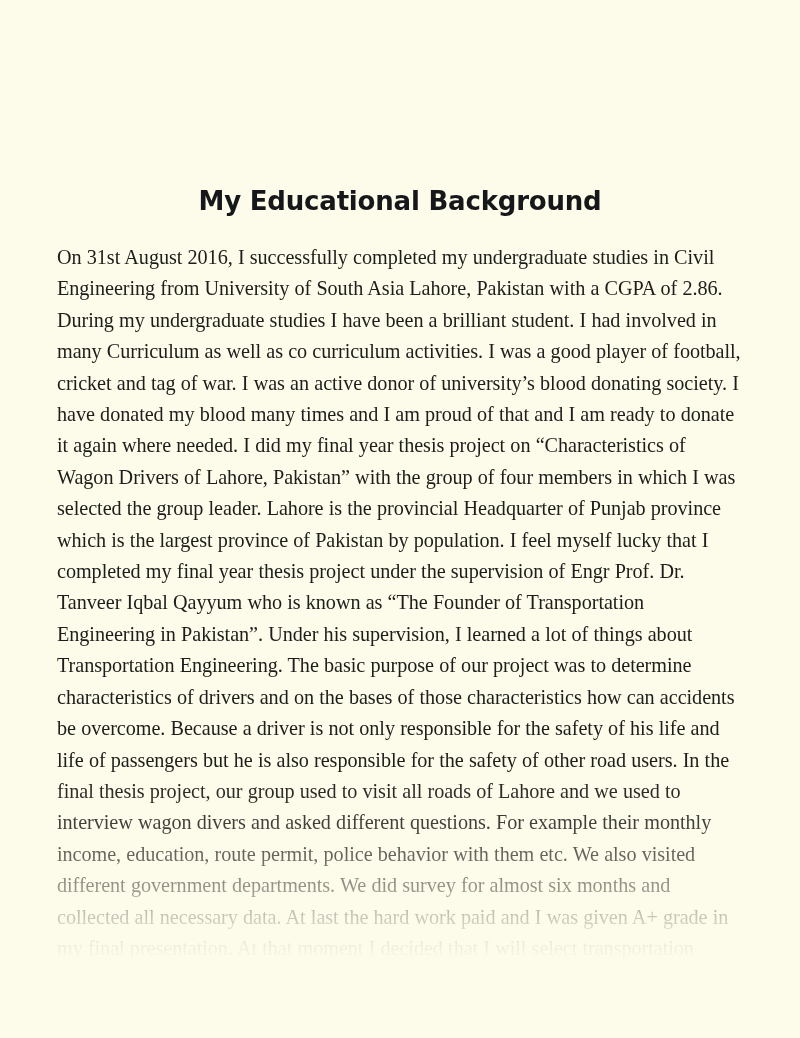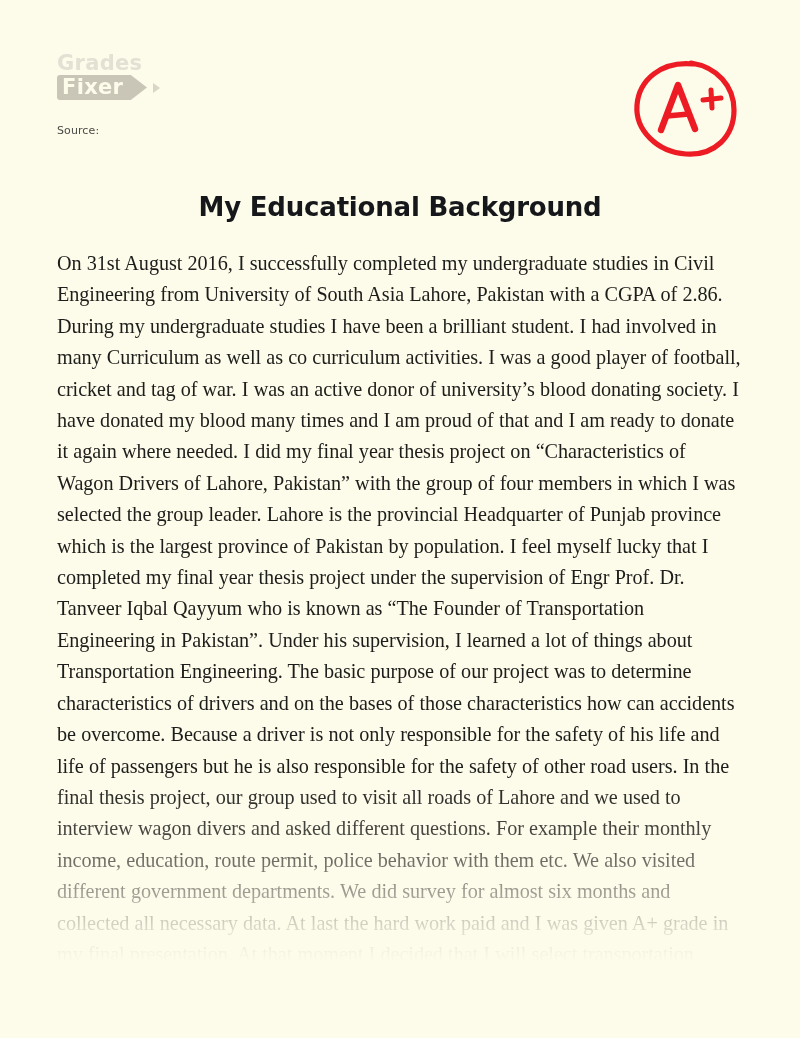--- a/index.html
+++ b/index.html
@@ -128,21 +128,21 @@
         rgba(0,0,0,0) 99.5%);
   }
 
   .essay-title {
     text-align: center;
     font-family: "DejaVu Sans", sans-serif;
     font-size: 26px;
     font-weight: bold;
     color: #15171a;
     letter-spacing: -0.2px;
-    margin: 27px 0 0 0;
+    margin: 21px 0 0 0;
     padding: 0 60px;
   }
 
   .essay-body {
     margin: 0;
     padding: 0 57px 0 57px;
     font-family: "Liberation Serif", "DejaVu Serif", serif;
     font-size: 20.2px;
     line-height: 31.4px;
     color: #1d1d1b;
@@ -150,43 +150,19 @@
     margin-top: 26px;
     letter-spacing: -0.05px;
     word-spacing: 0.2px;
   }
 </style>
 </head>
 <body>
 
 <div class="page">
 
-  <div class="header">
-
-    <div class="brand-logo">
-      <div class="brand-top">Grades</div>
-      <div class="brand-bottom-wrap">
-        <div class="brand-badge"></div>
-        <div class="brand-bottom-text">Fixer</div>
-        <div class="brand-arrow"></div>
-      </div>
-    </div>
-
-    <div class="source-label">Source:</div>
-
-    <div class="grade-stamp">
-      <svg width="108" height="102" viewBox="0 0 108 102" xmlns="http://www.w3.org/2000/svg">
-        <path d="M62 6 C30 3 8 22 6 47 C4 72 26 94 55 96 C84 98 103 78 103 52 C103 28 86 9 60 5" fill="none" stroke="#ed1b24" stroke-width="5.2" stroke-linecap="round"></path>
-        <path d="M30 72 L47 27 L64 71" fill="none" stroke="#ed1b24" stroke-width="6.4" stroke-linecap="round" stroke-linejoin="round"></path>
-        <path d="M36 58 L58 56" fill="none" stroke="#ed1b24" stroke-width="5.6" stroke-linecap="round"></path>
-        <path d="M72 42 L90 40" fill="none" stroke="#ed1b24" stroke-width="5" stroke-linecap="round"></path>
-        <path d="M80 32 L81 50" fill="none" stroke="#ed1b24" stroke-width="5" stroke-linecap="round"></path>
-      </svg>
-    </div>
-
-  </div>
 
   <div class="essay">
     <h1 class="essay-title">My Educational Background</h1>
     <p class="essay-body">On 31st August 2016, I successfully completed my undergraduate studies in Civil Engineering from University of South Asia Lahore, Pakistan with a CGPA of 2.86. During my undergraduate studies I have been a brilliant student. I had involved in many Curriculum as well as co curriculum activities. I was a good player of football, cricket and tag of war. I was an active donor of university’s blood donating society. I have donated my blood many times and I am proud of that and I am ready to donate it again where needed. I did my final year thesis project on “Characteristics of Wagon Drivers of Lahore, Pakistan” with the group of four members in which I was selected the group leader. Lahore is the provincial Headquarter of Punjab province which is the largest province of Pakistan by population. I feel myself lucky that I completed my final year thesis project under the supervision of Engr Prof. Dr. Tanveer Iqbal Qayyum who is known as “The Founder of Transportation Engineering in Pakistan”. Under his supervision, I learned a lot of things about Transportation Engineering. The basic purpose of our project was to determine characteristics of drivers and on the bases of those characteristics how can accidents be overcome. Because a driver is not only responsible for the safety of his life and life of passengers but he is also responsible for the safety of other road users. In the final thesis project, our group used to visit all roads of Lahore and we used to interview wagon divers and asked different questions. For example their monthly income, education, route permit, police behavior with them etc. We also visited different government departments. We did survey for almost six months and collected all necessary data. At last the hard work paid and I was given A+ grade in my final presentation. At that moment I decided that I will select transportation engineering for higher studies because transportation engineering has a lot of scope in Pakistan.</p>
   </div>
 
 </div>
 
 </body></html>

